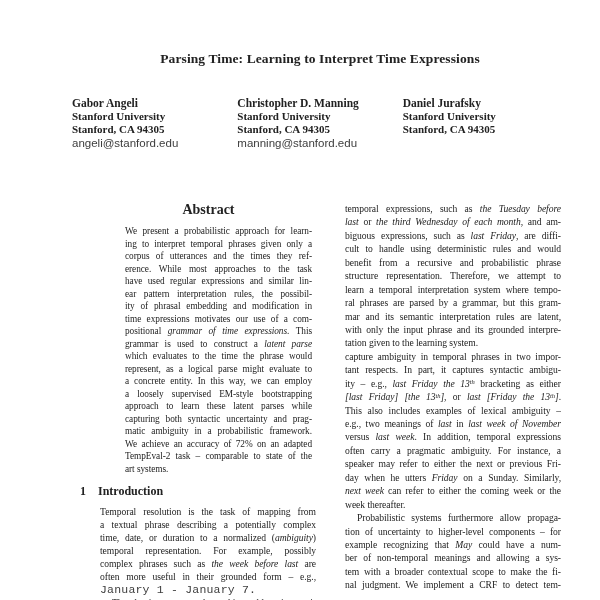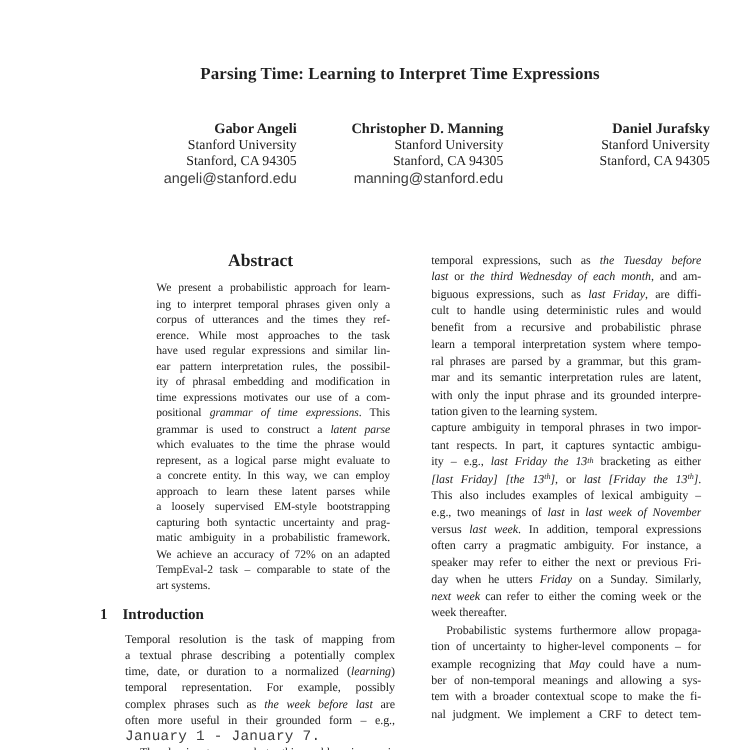--- a/index.html
+++ b/index.html
@@ -5,23 +5,23 @@
   html,body { margin:0; padding:0; background:#ffffff; }
   .page {
     position:relative; width:600px; height:600px; background:#ffffff;
     overflow:hidden; font-family:"Liberation Serif", serif; color:#222;margin-left:20px;
   }
   .title {
     position:absolute; top:50px; left:0; width:600px; text-align:center;
     font-size:13.5px; font-weight:bold; line-height:17px; letter-spacing:0.1px;
   }
   .authors { position:absolute; top:96px; left:52px; width:496px; display:flex; }
-  .author { flex:1; text-align:right; }
+  .author { flex:1; text-align:left; }
   .a-name  { font-size:11.5px; font-weight:bold; line-height:14px; white-space:nowrap; }
-  .a-affil { font-size:11px; line-height:13px; white-space:nowrap; }
+  .a-affil { font-size:11px; line-height:13px; white-space:nowrap;font-weight:bold; }
   .a-email {
     font-family:Liberation Sans, sans-serif; font-size:11.5px; line-height:15px;
     color:#3d3d3d; white-space:nowrap;
   }
   .col-left  { position:absolute; left:60px;  top:203px; width:236px; }
   .col-right { position:absolute; left:305px; top:202px; width:236px; font-size:9.6px; }
   .abs-head { margin:0 4px 0 25px; text-align:center; font-weight:bold; font-size:14px; line-height:14px; }
   .abs-body { margin:8px 4px 0 25px; font-size:9.3px; }
   .abs-body .tl { height:12.5px; line-height:12.5px; }
   .sec-head { margin-top:9px; font-size:12px; font-weight:bold; line-height:14px; }
@@ -71,49 +71,50 @@
         <div class="tl">erence.  While most approaches to the task</div>
         <div class="tl">have used regular expressions and similar lin-</div>
         <div class="tl">ear pattern interpretation rules, the possibil-</div>
         <div class="tl">ity of phrasal embedding and modification in</div>
         <div class="tl">time expressions motivates our use of a com-</div>
         <div class="tl">positional <i>grammar of time expressions</i>. This</div>
         <div class="tl">grammar is used to construct a <i>latent parse</i></div>
         <div class="tl">which evaluates to the time the phrase would</div>
         <div class="tl">represent, as a logical parse might evaluate to</div>
         <div class="tl">a concrete entity. In this way, we can employ</div>
+        <div class="tl">a loosely supervised EM-style bootstrapping</div>
         <div class="tl">approach to learn these latent parses while</div>
-        <div class="tl">a loosely supervised EM-style bootstrapping</div>
         <div class="tl">capturing both syntactic uncertainty and prag-</div>
         <div class="tl">matic ambiguity in a probabilistic framework.</div>
         <div class="tl">We achieve an accuracy of 72% on an adapted</div>
         <div class="tl">TempEval-2 task – comparable to state of the</div>
         <div class="tl nj">art systems.</div>
       </div>
     <div class="sec-head">
       <span class="sec-num">1</span><span>Introduction</span>
     </div>
     <div class="body-text" id="intro-lines">
         <div class="tl">Temporal resolution is the task of mapping from</div>
         <div class="tl">a textual phrase describing a potentially complex</div>
-        <div class="tl">time, date, or duration to a normalized (<i>learning</i>)</div>
+        <div class="tl">time, date, or duration to a normalized (<i>ambiguity</i>)</div>
         <div class="tl">temporal representation.  For example, possibly</div>
         <div class="tl">complex phrases such as <i>the week before last</i> are</div>
         <div class="tl">often more useful in their grounded form – e.g.,</div>
         <div class="tl nj"><span class="mono">January 1 - January 7.</span></div>
         <div class="tl ind">The dominant approach to this problem in previ-</div>
       </div>
   </div>
 
   <div class="col-right" id="right-lines">
       <div class="tl">temporal expressions, such as <i>the Tuesday before</i></div>
       <div class="tl"><i>last</i> or <i>the third Wednesday of each month</i>, and am-</div>
       <div class="tl">biguous expressions, such as <i>last Friday</i>, are diffi-</div>
       <div class="tl">cult to handle using deterministic rules and would</div>
       <div class="tl">benefit from a recursive and probabilistic phrase</div>
+      <div class="tl">structure representation.  Therefore, we attempt to</div>
       <div class="tl">learn a temporal interpretation system where tempo-</div>
       <div class="tl">ral phrases are parsed by a grammar, but this gram-</div>
       <div class="tl">mar and its semantic interpretation rules are latent,</div>
       <div class="tl">with only the input phrase and its grounded interpre-</div>
       <div class="tl nj">tation given to the learning system.</div>
       <div class="tl">capture ambiguity in temporal phrases in two impor-</div>
       <div class="tl">tant respects.  In part, it captures syntactic ambigu-</div>
       <div class="tl">ity – e.g., <i>last Friday the 13<sup>th</sup></i> bracketing as either</div>
       <div class="tl"><i>[last Friday] [the 13<sup>th</sup>]</i>, or <i>last [Friday the 13<sup>th</sup>]</i>.</div>
       <div class="tl">This also includes examples of lexical ambiguity –</div>

